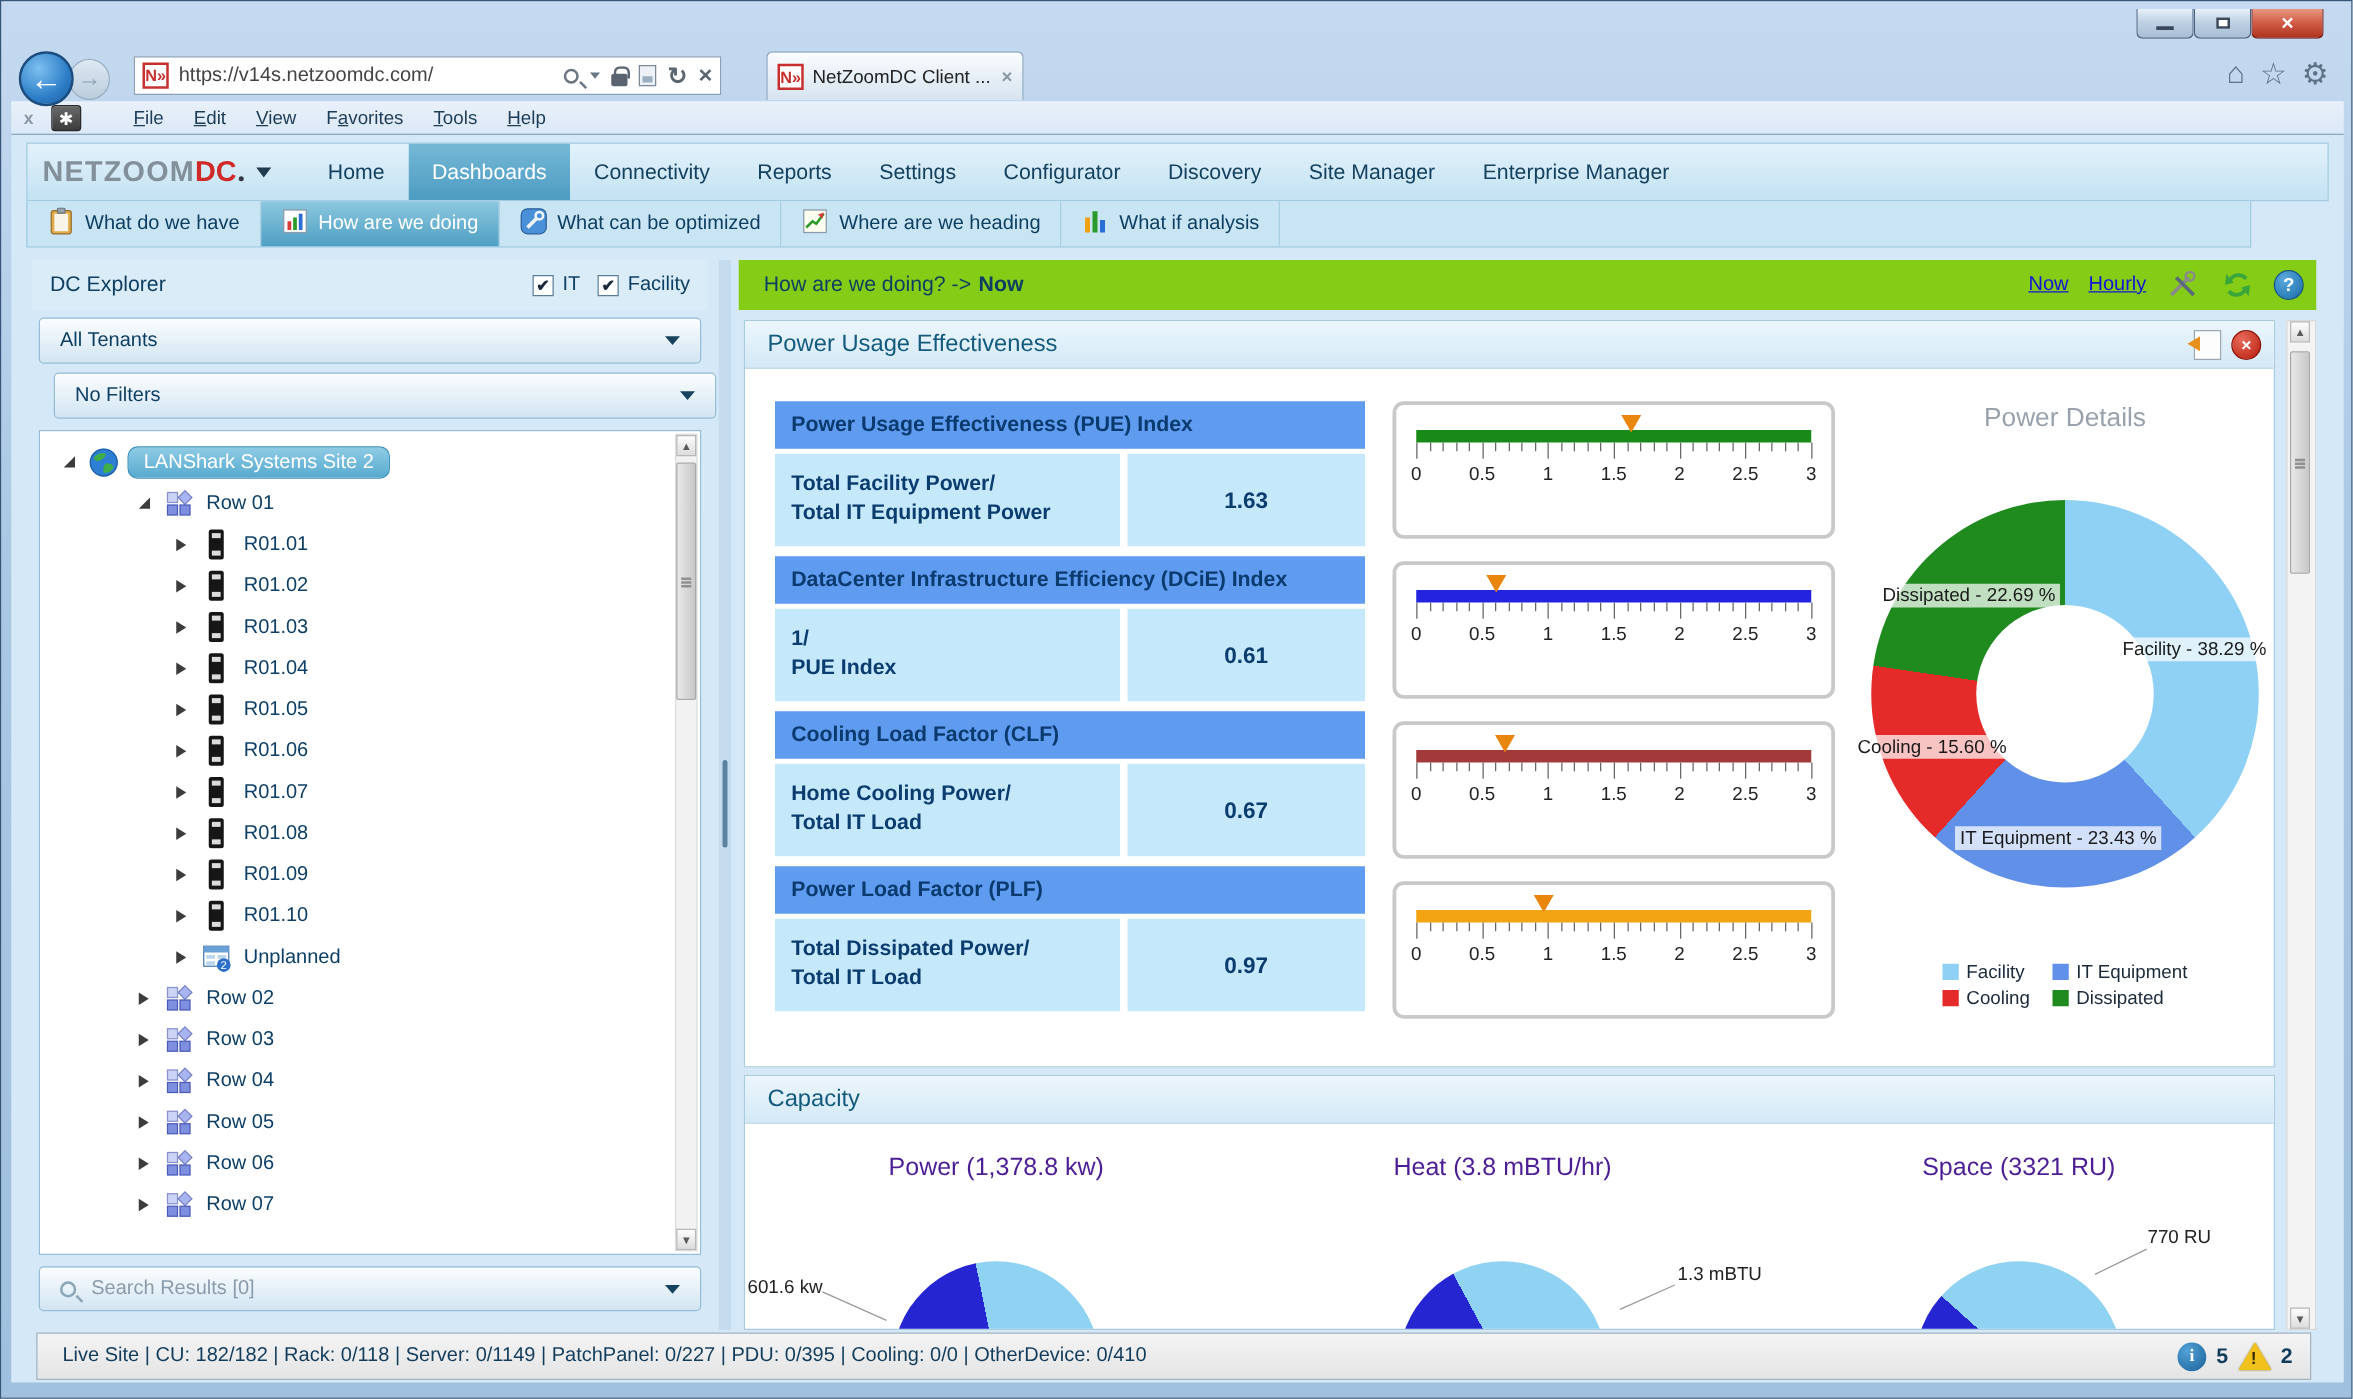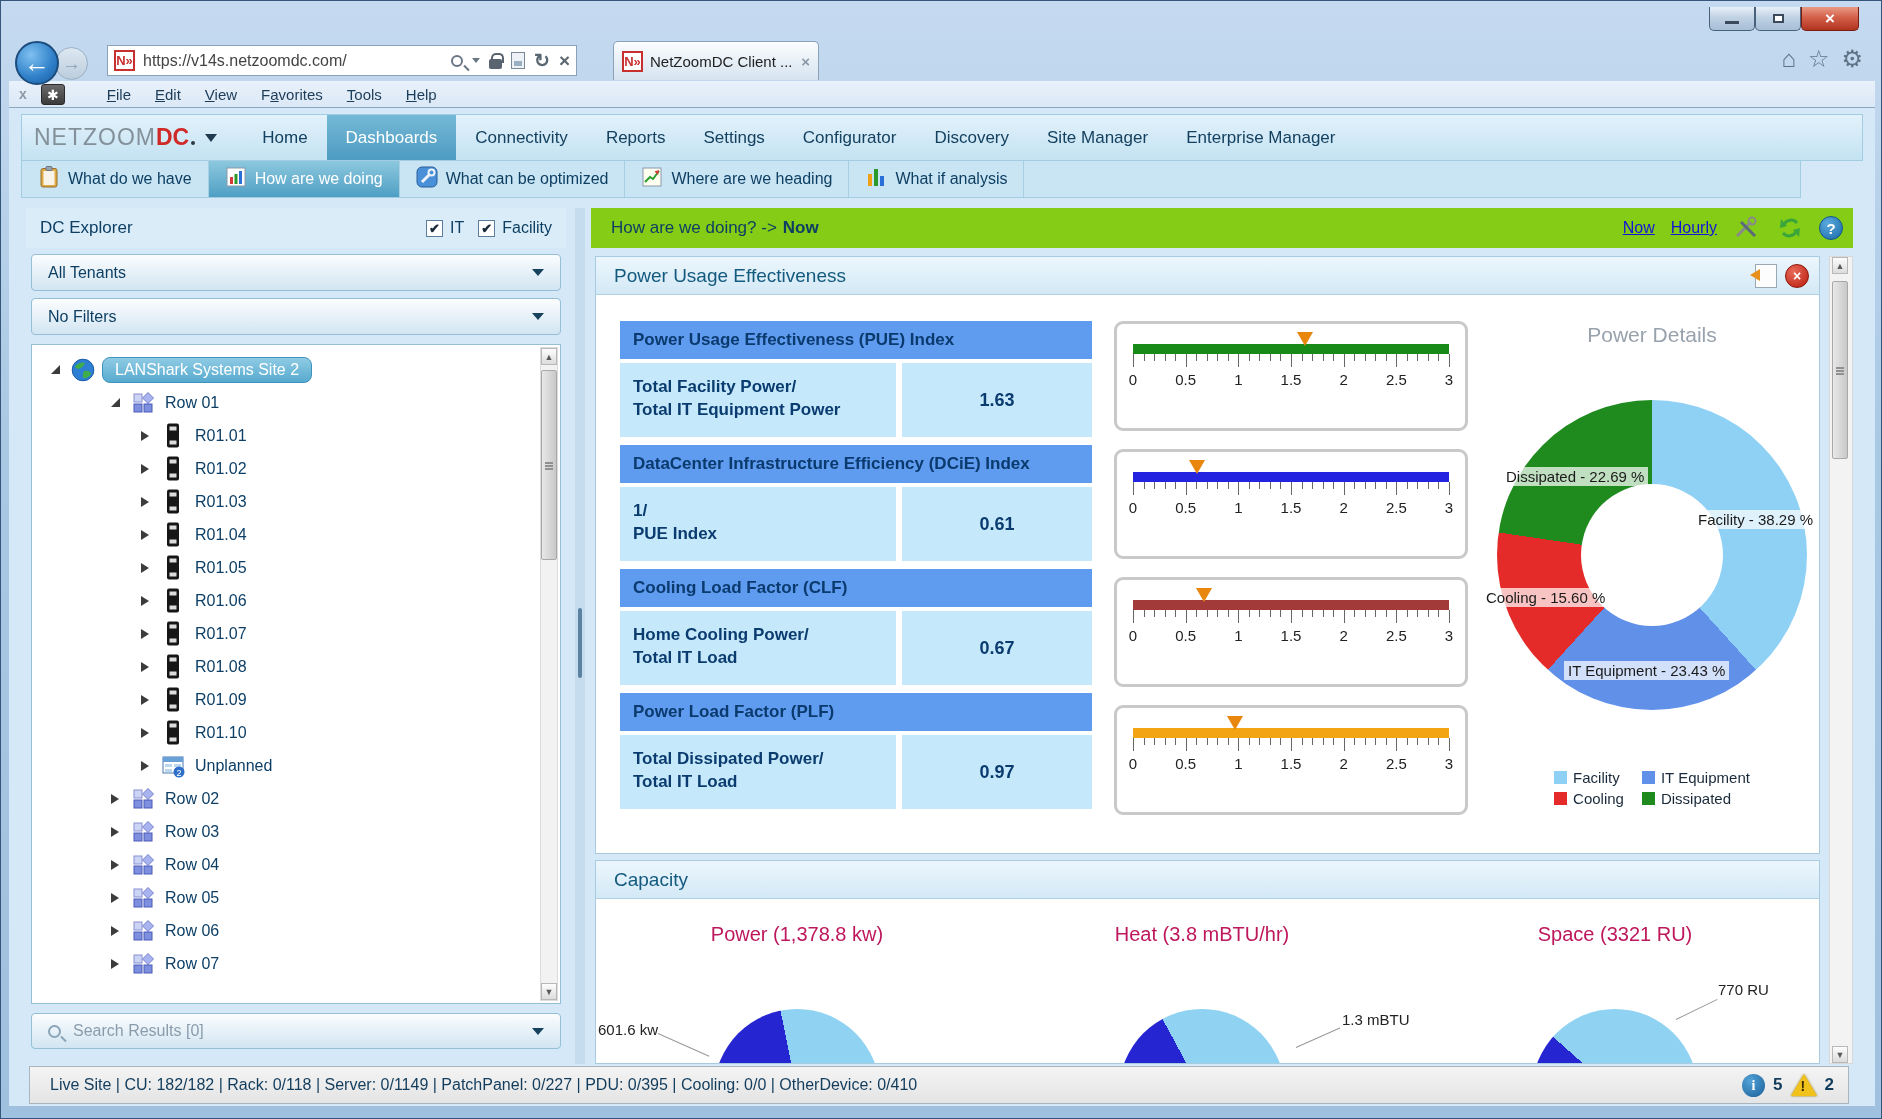--- a/index.html
+++ b/index.html
@@ -43,21 +43,21 @@
 .menu-x { color:#8a98a4; font-size:14px; font-weight:bold; margin-left:10px; }
 .menu-ast { width:24px; height:21px; background:linear-gradient(#6a6a6a,#3c3c3c); border:1px solid #2a2a2a; border-radius:3px;
   color:#fff; text-align:center; line-height:20px; font-size:14px; margin-left:14px; }
 .menu-items { display:flex; margin-left:32px; gap:4px;justify-content:flex-end; }
 .menu-item { font-size:15px; color:#1c3c58; padding:2px 10px; }
 
 .page { position:absolute; left:8px; top:106px; width:1866px; height:999px; background:#d5e8f7; overflow:hidden; border-top:1px solid #8ca8c0; }
 .app-nav { position:absolute; left:12px; top:6px; width:1842px; height:47px;
   background:linear-gradient(#e3f2fb,#c3e2f2); border:1px solid #a2cce2; display:flex; align-items:center; }
 .logo { display:flex; align-items:baseline; margin-left:12px; }
-.logo-gray { font-size:23px; font-weight:normal; color:#83909a; letter-spacing:1px; }
+.logo-gray { font-size:23px; font-weight:bold; color:#83909a; letter-spacing:1px; }
 .logo-red { font-size:23px; font-weight:bold; color:#d02a28; }
 .logo-dot { width:4px; height:4px; background:#303844; border-radius:50%; margin:-14px 0 0 2px; }
 .logo-caret { width:0; height:0; border-left:6px solid transparent; border-right:6px solid transparent; border-top:8px solid #203a50; margin-left:10px; align-self:center; }
 .nav-items { display:flex; margin-left:26px; height:100%; align-items:stretch; }
 .nav-item { font-size:17px; color:#14415f; padding:0 19px; display:flex; align-items:center; }
 .nav-item.active { background:linear-gradient(#74b8d6,#4e9cc2); color:#fff; }
 .subtabs { position:absolute; left:12px; top:53px; width:1780px; height:37px; background:#c9e5f4; border:1px solid #a2cce2; border-top:none; display:flex; }
 .subtab { display:flex; align-items:center; gap:8px; padding:0 16px; font-size:16px; color:#0e3f63; border-right:1px solid #a8d0e2; }
 .subtab.active { background:linear-gradient(#8cc8de,#4f9fc4); color:#fff; }
 
@@ -121,21 +121,21 @@
 .gauge-labels { position:relative; height:20px; margin-top:3px; }
 .glabel { position:absolute; transform:translateX(-50%); font-size:15px; color:#222; }
 
 .pd-title { position:absolute; left:901px; top:66px; width:310px; text-align:center; font-size:21px; color:#98a2ac; }
 .donut { position:absolute; left:901px; top:143px; width:310px; height:310px; border-radius:50%; }
 .donut-hole { position:absolute; left:50%; top:50%; width:142px; height:142px; border-radius:50%; background:#fff; transform:translate(-50%,-50%); }
 .slice-label { position:absolute; font-size:15px; color:#1a1a1a; background:rgba(255,255,255,0.72); padding:1px 4px; white-space:nowrap; }
 .legend { position:absolute; left:901px; top:512px; width:310px; display:grid; grid-template-columns:auto auto; justify-content:center; column-gap:18px; row-gap:4px; }
 .legend-item { display:flex; align-items:center; gap:6px; font-size:15px; color:#1a2a3a; }
 .legend-sq { width:13px; height:13px; }
-.cap-gauge-title { position:absolute; width:340px; text-align:center; font-size:20px; color:#be185d; }
+.cap-gauge-title { position:absolute; width:340px; text-align:center; font-size:20px; color:#4c1d95; }
 .semi { position:absolute; top:148px; width:166px; height:83px; border-radius:83px 83px 0 0; }
 .callout { position:absolute; font-size:15px; color:#222; white-space:nowrap; }
 .leader { position:absolute; height:1px; background:#999; transform-origin:left center; }
 
 .main-scroll { position:absolute; left:1238px; top:48px; width:24px; height:808px; background:#f3f3f3; border:1px solid #d8d8d8; }
 
 .statusbar { position:absolute; left:20px; top:958px; width:1820px; height:38px; background:linear-gradient(#f4f4f4,#e4e4e4);
   border:1px solid #a8b4be; display:flex; align-items:center; }
 .status-text { font-size:16px; color:#123c5c; margin-left:20px; }
 .status-right { margin-left:auto; display:flex; align-items:center; gap:8px; margin-right:14px; }
@@ -269,21 +269,21 @@
       <span class="sidebar-title">DC Explorer</span>
       <span class="cbx">✔</span>
       <span class="cbx-label">IT</span>
       <span class="cbx">✔</span>
       <span class="cbx-label">Facility</span>
     </div>
     <div class="dropdown" style="top:146px;">
       <span class="dd-label">All Tenants</span>
       <div class="dd-caret"></div>
     </div>
-    <div class="dropdown" style="top:190px;">
+    <div class="dropdown" style="top:190px;margin-left:12px;">
       <span class="dd-label">No Filters</span>
       <div class="dd-caret"></div>
     </div>
     <div class="tree-panel">
       <div id="tree-rows" style="padding-top:8px;">
           <div class="tree-row" style="padding-left: 14px;">
             <div class="tw">
               <div class="arrow-exp"></div>
             </div>
             <div class="tree-icon">

